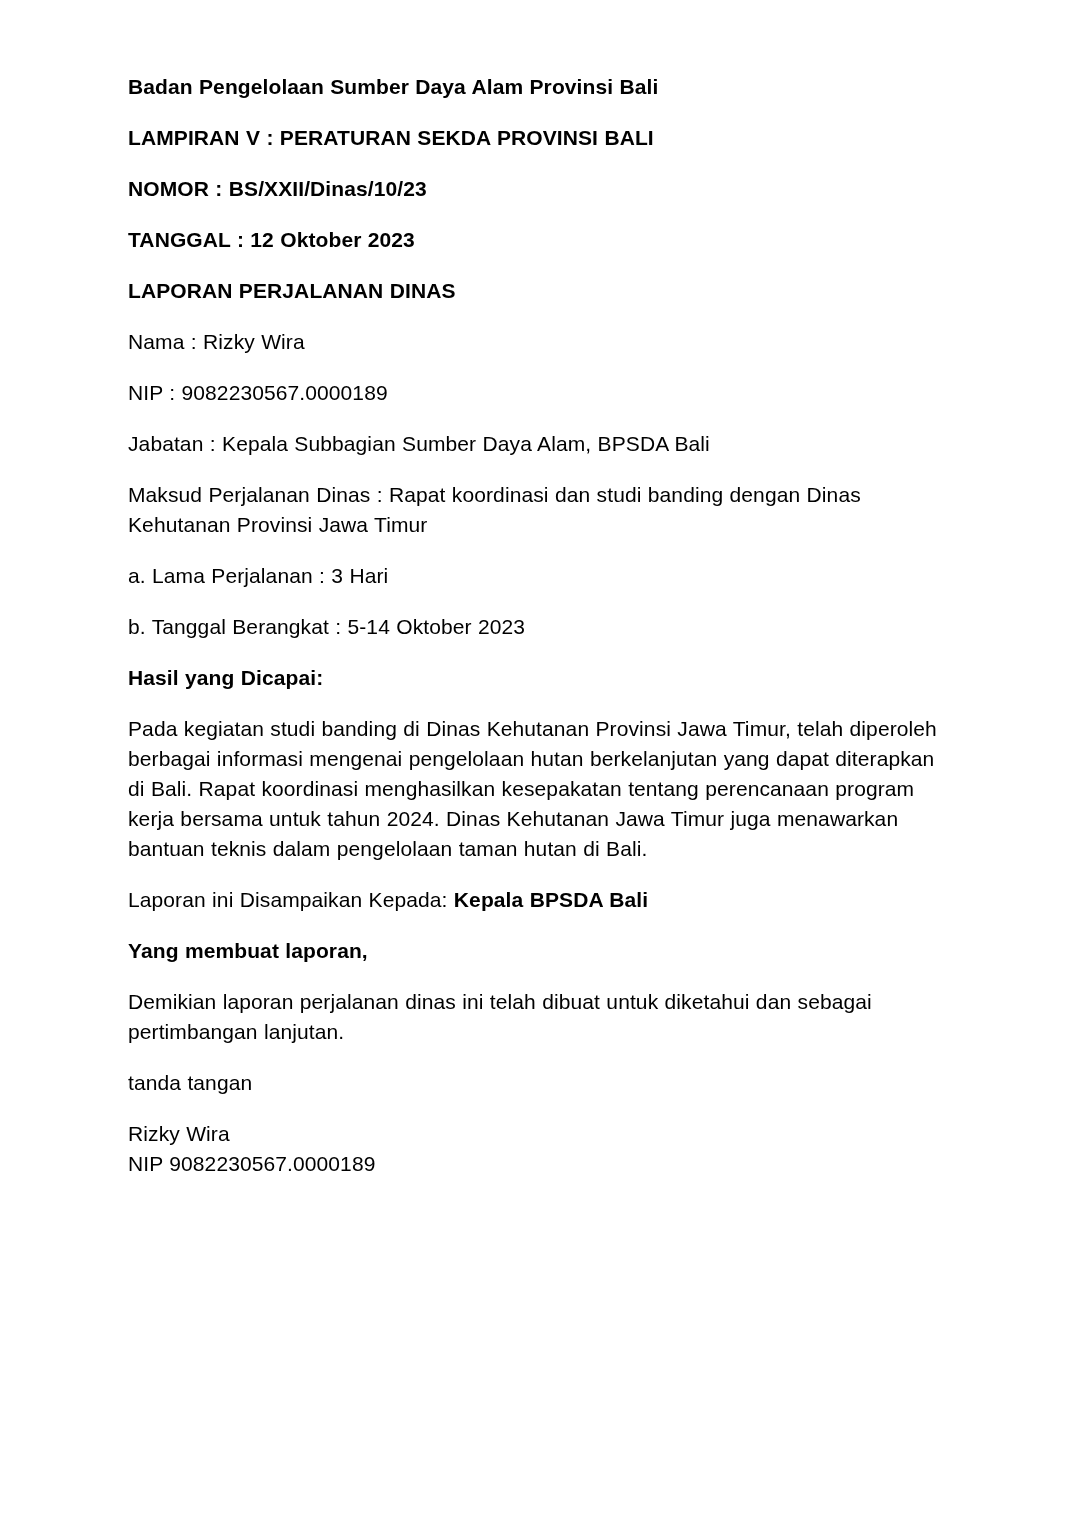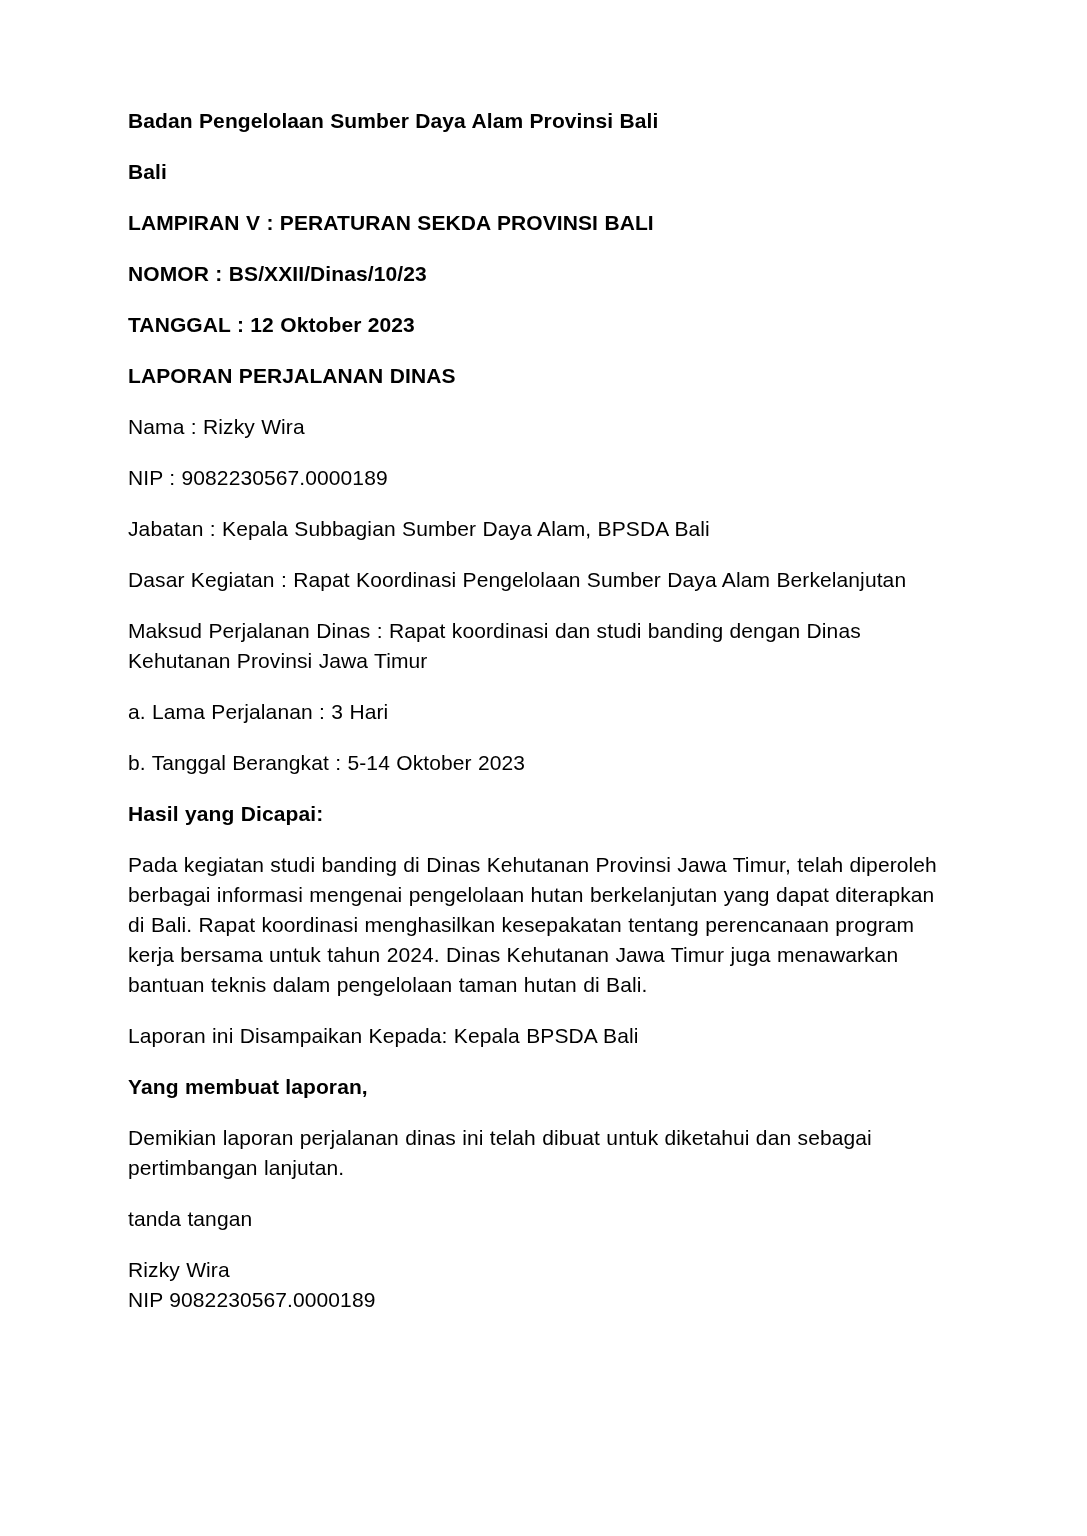--- a/index.html
+++ b/index.html
@@ -14,21 +14,21 @@
     font-family: "Liberation Sans", sans-serif;
     color: #000000;
     -webkit-font-smoothing: antialiased;
   }
   .page {
     position: relative;
     width: 1087px;
     height: 1388px;
     background: #ffffff;
     box-sizing: border-box;
-    padding: 106px 0 0 128px;
+    padding: 72px 0 0 128px;
     overflow: hidden;
   }
   .doc-body {
     width: 812px;
   }
   .para {
     font-size: 21px;
     line-height: 30px;
     margin: 0 0 21px 0;
     font-weight: normal;
@@ -38,48 +38,46 @@
   .para.bold {
     font-weight: bold;
   }
   .para.sig-block {
     margin-bottom: 9px;
   }
   .para b {
     font-weight: normal;
   }
   .para .rest {
-    font-weight: normal;
+    font-weight: bold;
   }
 </style>
 </head>
 <body>
 
 <div class="page">
   <div class="doc-body">
 
     <p class="para bold">Badan Pengelolaan Sumber Daya Alam Provinsi Bali</p>
 
-    <p class="para bold">Bali</p>
 
     <p class="para bold">LAMPIRAN V : PERATURAN SEKDA PROVINSI BALI</p>
 
     <p class="para bold">NOMOR : BS/XXII/Dinas/10/23</p>
 
     <p class="para bold">TANGGAL : 12 Oktober 2023</p>
 
     <p class="para bold">LAPORAN PERJALANAN DINAS</p>
 
     <p class="para">Nama : Rizky Wira</p>
 
     <p class="para">NIP : 9082230567.0000189</p>
 
     <p class="para">Jabatan : Kepala Subbagian Sumber Daya Alam, BPSDA Bali</p>
 
-    <p class="para">Dasar Kegiatan : Rapat Koordinasi Pengelolaan Sumber Daya Alam Berkelanjutan</p>
 
     <p class="para">Maksud Perjalanan Dinas : Rapat koordinasi dan studi banding dengan Dinas Kehutanan Provinsi Jawa Timur</p>
 
     <p class="para">a. Lama Perjalanan : 3 Hari</p>
 
     <p class="para">b. Tanggal Berangkat : 5-14 Oktober 2023</p>
 
     <p class="para bold">Hasil yang Dicapai:</p>
 
     <p class="para">Pada kegiatan studi banding di Dinas Kehutanan Provinsi Jawa Timur, telah diperoleh berbagai informasi mengenai pengelolaan hutan berkelanjutan yang dapat diterapkan di Bali. Rapat koordinasi menghasilkan kesepakatan tentang perencanaan program kerja bersama untuk tahun 2024. Dinas Kehutanan Jawa Timur juga menawarkan bantuan teknis dalam pengelolaan taman hutan di Bali.</p>

